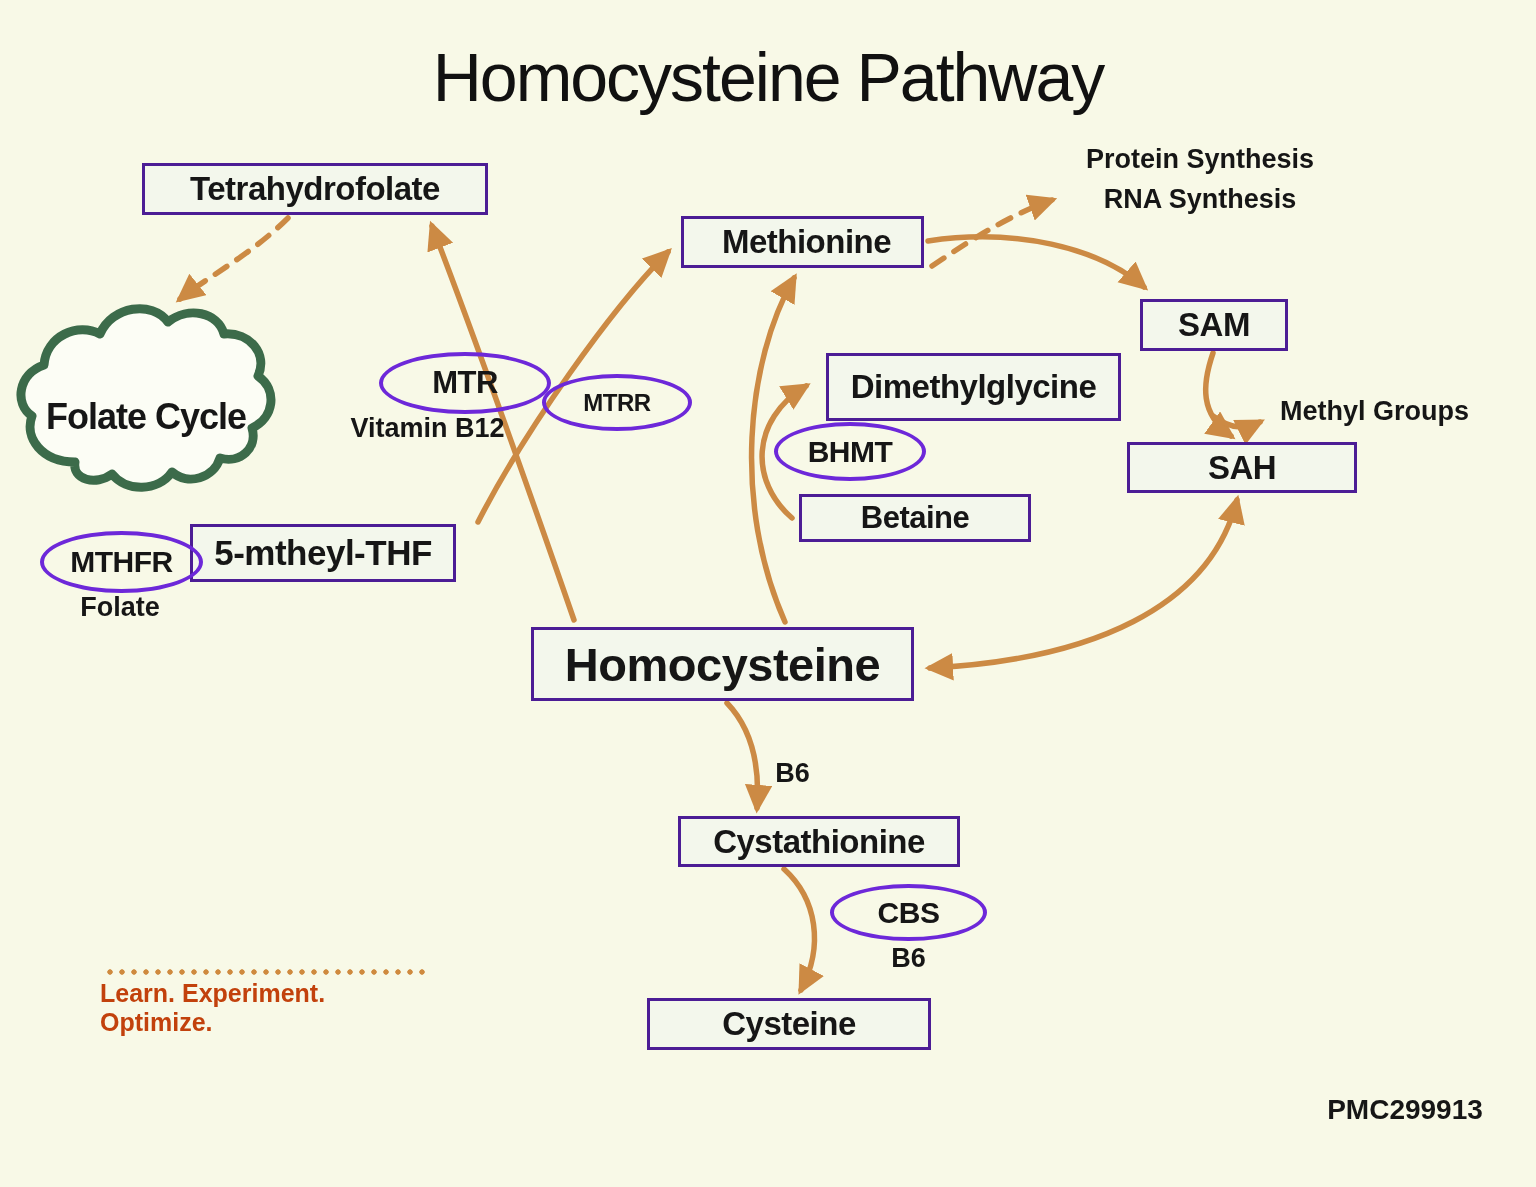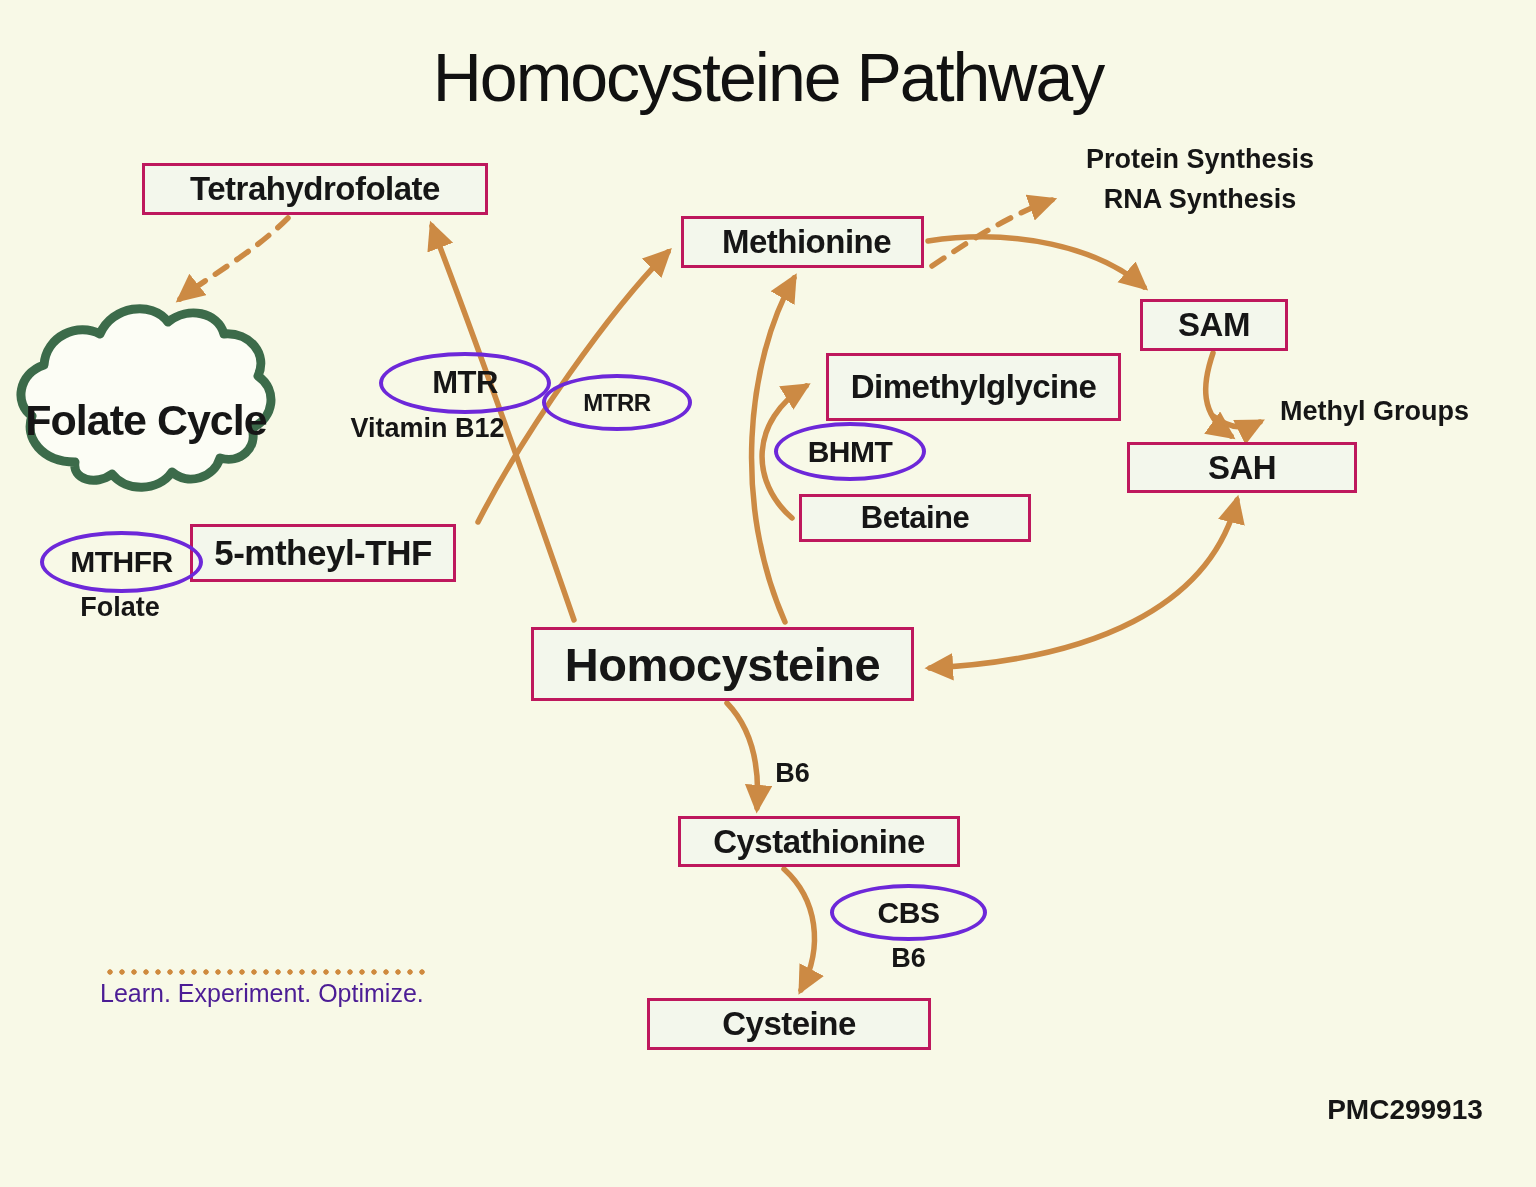--- a/index.html
+++ b/index.html
@@ -6,52 +6,52 @@
   body{
     width:1536px;height:1187px;position:relative;overflow:hidden;
     background:#f8f9e7;
     font-family:"Liberation Sans", sans-serif;
     color:#161616;
   }
   .layer{position:absolute;inset:0;}
   #arrows{z-index:1;}
   .node, .enz, .lbl{position:absolute;z-index:2;display:flex;align-items:center;justify-content:center;text-align:center;}
   .node{
-    border:3px solid #be185d;
+    border:3px solid #4c1d95;
     background:#f3f7ec;
     font-weight:700;
     letter-spacing:-0.5px;
     box-sizing:border-box;
   }
   .enz{
     border:4px solid #6d28d9;
     border-radius:50%;
     background:transparent;
     font-weight:700;
     letter-spacing:-0.5px;
     box-sizing:border-box;
   }
   .lbl{font-weight:600;white-space:nowrap;}
   #title{
     position:absolute;z-index:2;left:0;top:38px;width:100%;
     text-align:center;font-size:68px;font-weight:400;letter-spacing:-2px;color:#111;
   }
   #cloud-label{
     position:absolute;z-index:2;left:18px;top:396px;width:256px;
-    text-align:center;font-size:43px;font-weight:700;letter-spacing:-1px;
+    text-align:center;font-size:36px;font-weight:700;letter-spacing:-1px;
   }
   
   #logo{position:absolute;z-index:2;left:100px;top:966px;width:340px;}
   #logo .name{font-size:38px;font-weight:800;color:#5f5f5f;letter-spacing:-1px;}
   #logo .dots{
     height:9px;width:320px;margin:2px 0 2px 6px;
     background-image:radial-gradient(circle at 4px 4px,#cf8a3f 2.4px,rgba(0,0,0,0) 3px);
     background-size:12px 9px;background-repeat:repeat-x;
   }
-  #logo .tagline{font-size:25px;font-weight:400;color:#4c1d95;letter-spacing:0;}
+  #logo .tagline{font-size:25px;font-weight:700;color:#c2410c;letter-spacing:0;}
 </style>
 </head>
 <body>
 
 <svg id="arrows" class="layer" width="1536" height="1187" viewBox="0 0 1536 1187">
   <defs>
     <marker id="ah" markerWidth="6" markerHeight="6" refX="4.2" refY="2.5" orient="auto-start-reverse">
       <path d="M0,0 L5.2,2.5 L0,5 Z" fill="#cc8a44"></path>
     </marker>
   </defs>

